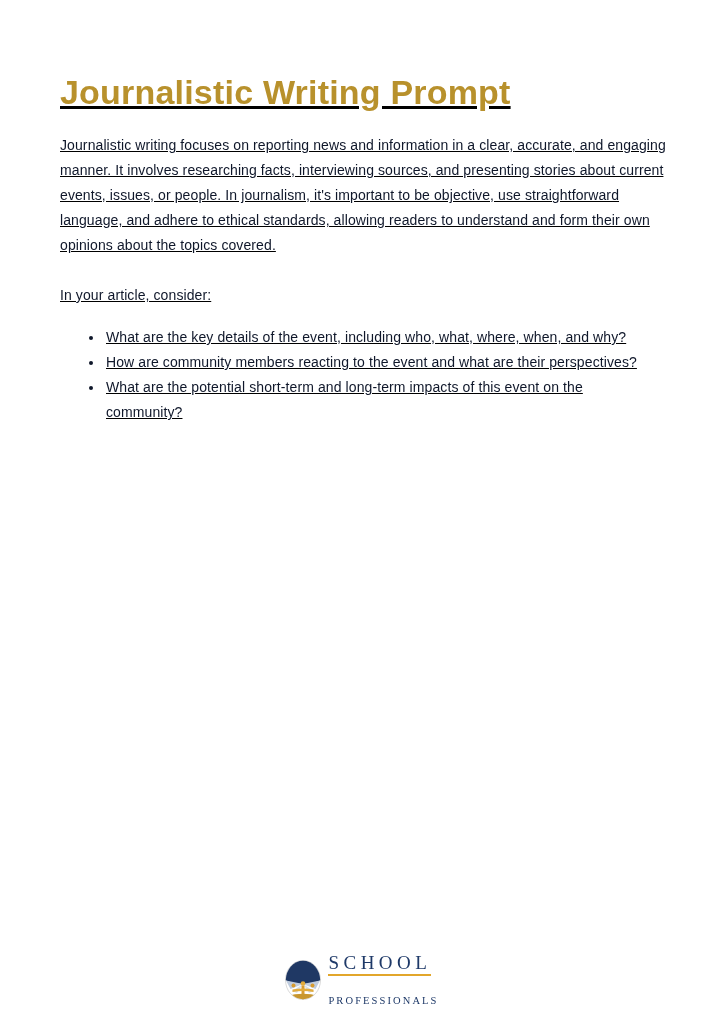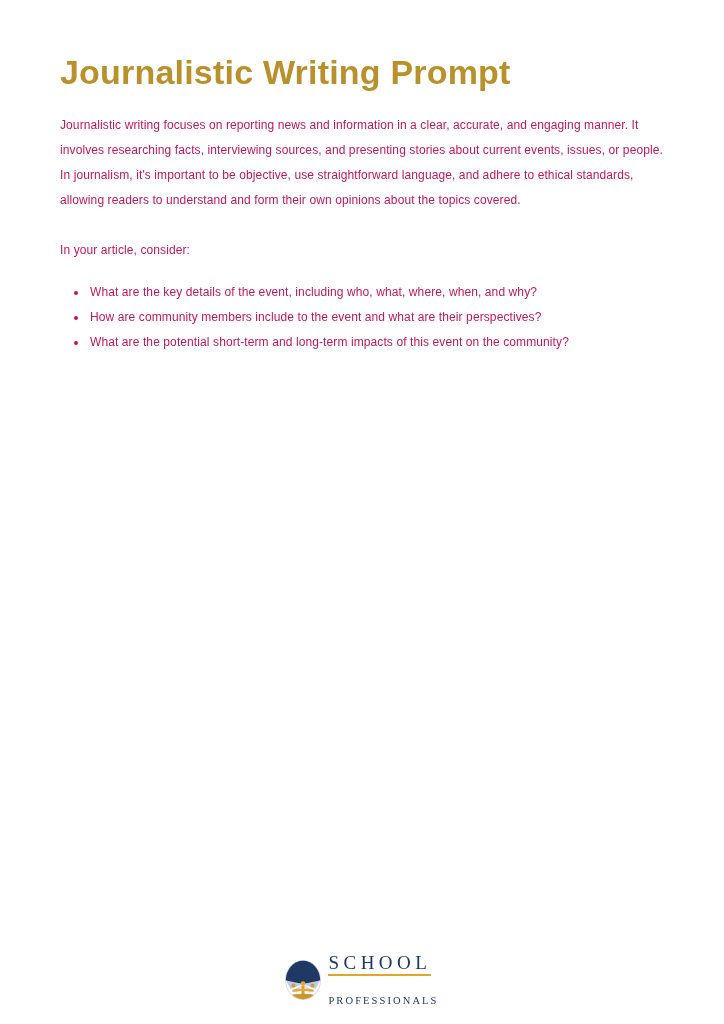--- a/index.html
+++ b/index.html
@@ -11,43 +11,44 @@
     position: relative;
     overflow: hidden;
   }
   .page {
     width: 724px;
     height: 1024px;
     background: #ffffff;
     position: relative;
   }
   .content {
-    padding: 52px 58px 0 60px;
+    padding: 72px 58px 0 60px;
+    text-decoration: underline;
   }
   h1.doc-title {
     font-size: 34px;
     line-height: 40px;
     font-weight: 700;
     color: #B8912C;
     letter-spacing: 0.2px;
     margin-bottom: 21px;
   }
   .body-text {
-    font-size: 12px;
+    font-size: 14px;
     line-height: 25px;
-    color: #be185d;
+    color: #0f172a;
     letter-spacing: 0.1px;
   }
   p.para { margin-bottom: 25px; }
   p.para:last-of-type { margin-bottom: 0; }
   p.list-intro { margin-bottom: 17px; }
   ul.consider-list {
     list-style: disc;
     padding-left: 28px;
-    margin: 0;
+    margin: 16px;
   }
   ul.consider-list li {
     padding-left: 2px;
   }
   
   .footer {
     position: absolute;
     left: 0;
     right: 0;
     bottom: 17px;
@@ -94,21 +95,21 @@
     <h1 class="doc-title">Journalistic Writing Prompt</h1>
 
     <div class="body-text">
       <p class="para">Journalistic writing focuses on reporting news and information in a clear, accurate, and engaging manner. It involves researching facts, interviewing sources, and presenting stories about current events, issues, or people. In journalism, it's important to be objective, use straightforward language, and adhere to ethical standards, allowing readers to understand and form their own opinions about the topics covered.</p>
 
 
       <p class="list-intro">In your article, consider:</p>
 
       <ul class="consider-list">
         <li>What are the key details of the event, including who, what, where, when, and why?</li>
-        <li>How are community members include to the event and what are their perspectives?</li>
+        <li>How are community members reacting to the event and what are their perspectives?</li>
         <li>What are the potential short-term and long-term impacts of this event on the community?</li>
       </ul>
     </div>
 
   </div>
 
   <div class="footer">
     <div class="logo-row">
       <span>
         <svg class="logo-emblem" width="36" height="40" viewBox="0 0 36 40" aria-hidden="true">

